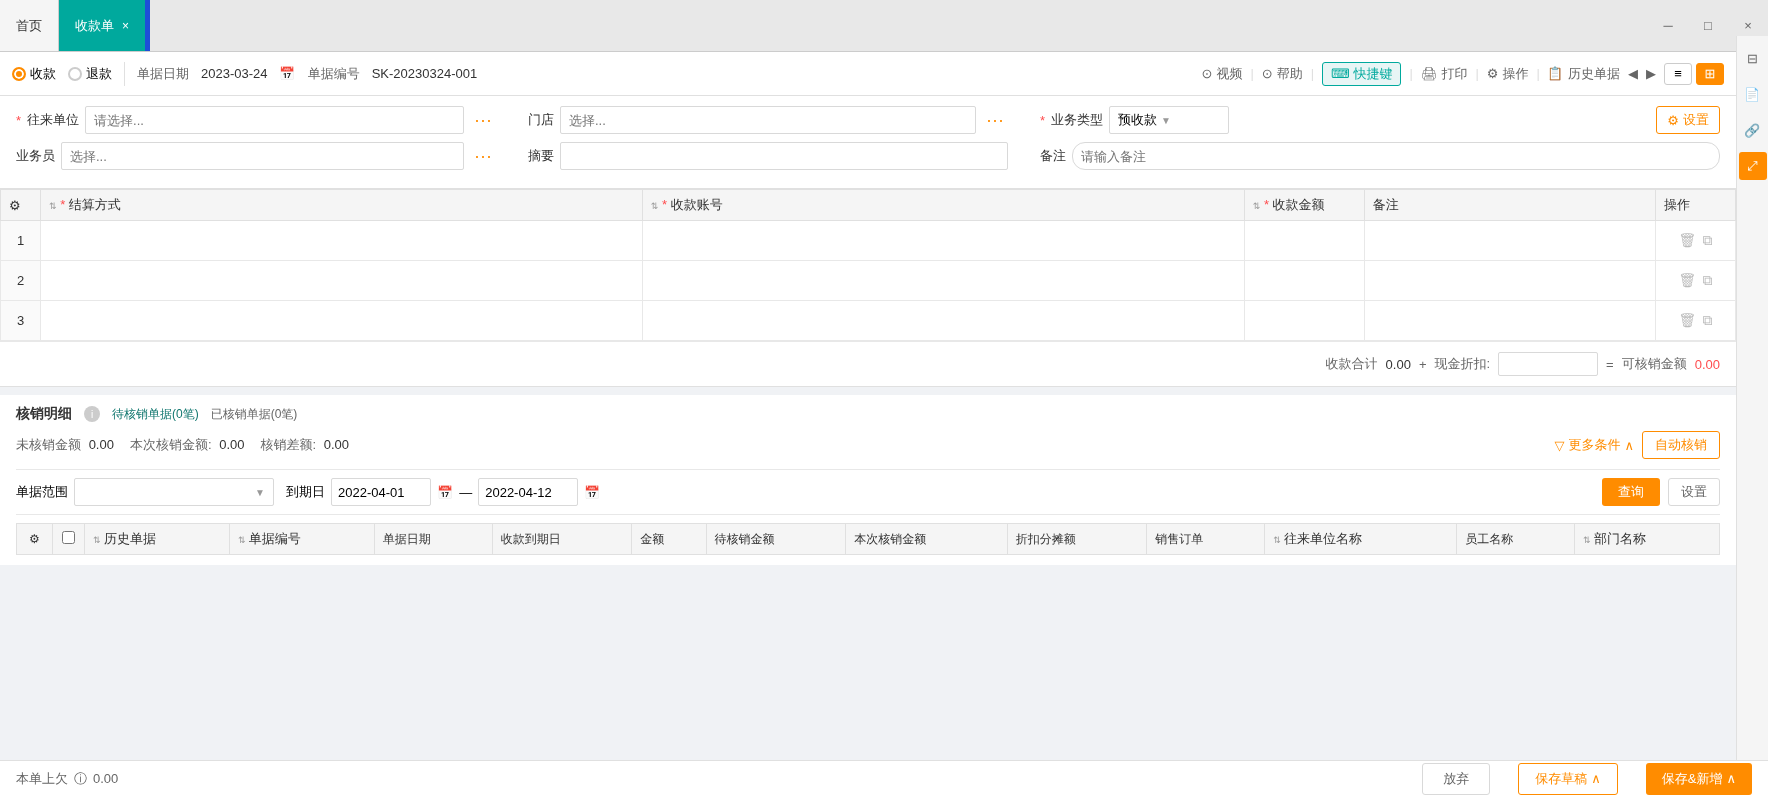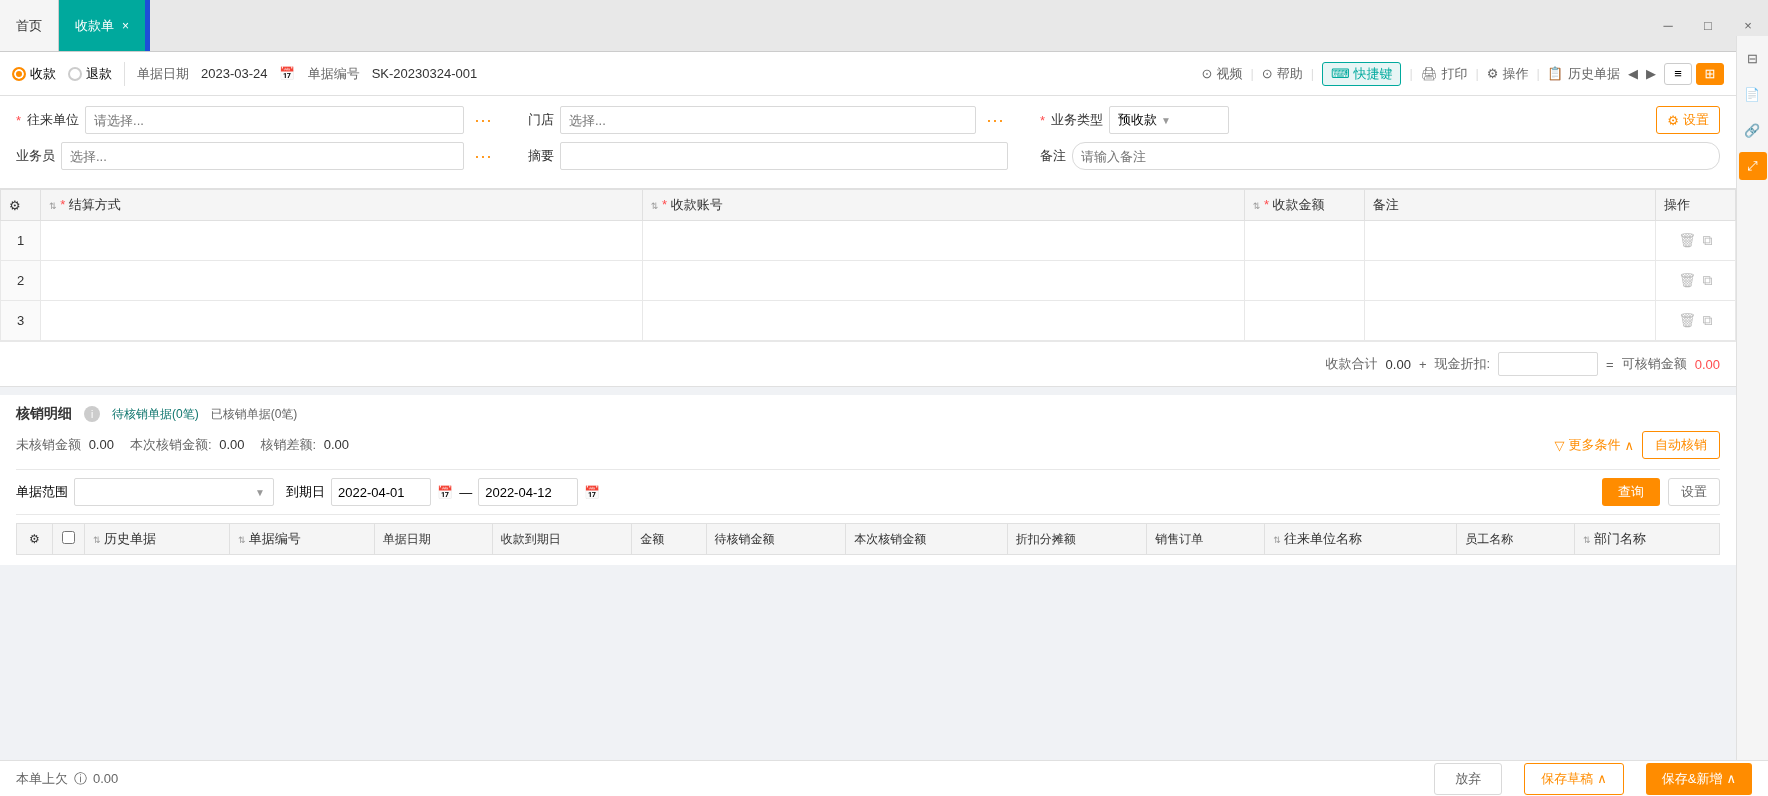--- a/index.html
+++ b/index.html
@@ -145,21 +145,21 @@
       white-space: nowrap;
     }
 
     
     .footer {
       position: fixed; bottom: 0; left: 0; right: 0; height: 36px;
       background: #fff; border-top: 1px solid #e0e0e0;
       display: flex; align-items: center; padding: 0 16px; gap: 12px;
     }
     .footer-left { display: flex; align-items: center; gap: 6px; color: #666; }
-    .footer-right { margin-left: auto; display: flex; gap: 22px; }
+    .footer-right { margin-left: auto; display: flex; gap: 28px; }
     .btn-abandon {
       background: #fff; border: 1px solid #d9d9d9; color: #666;
       padding: 6px 20px; border-radius: 3px; cursor: pointer;
     }
     .btn-save-draft {
       background: #fff; border: 1px solid #ff8c00; color: #ff8c00;
       padding: 6px 16px; border-radius: 3px; cursor: pointer;
       display: flex; align-items: center; gap: 4px;
     }
     .btn-save-new {

